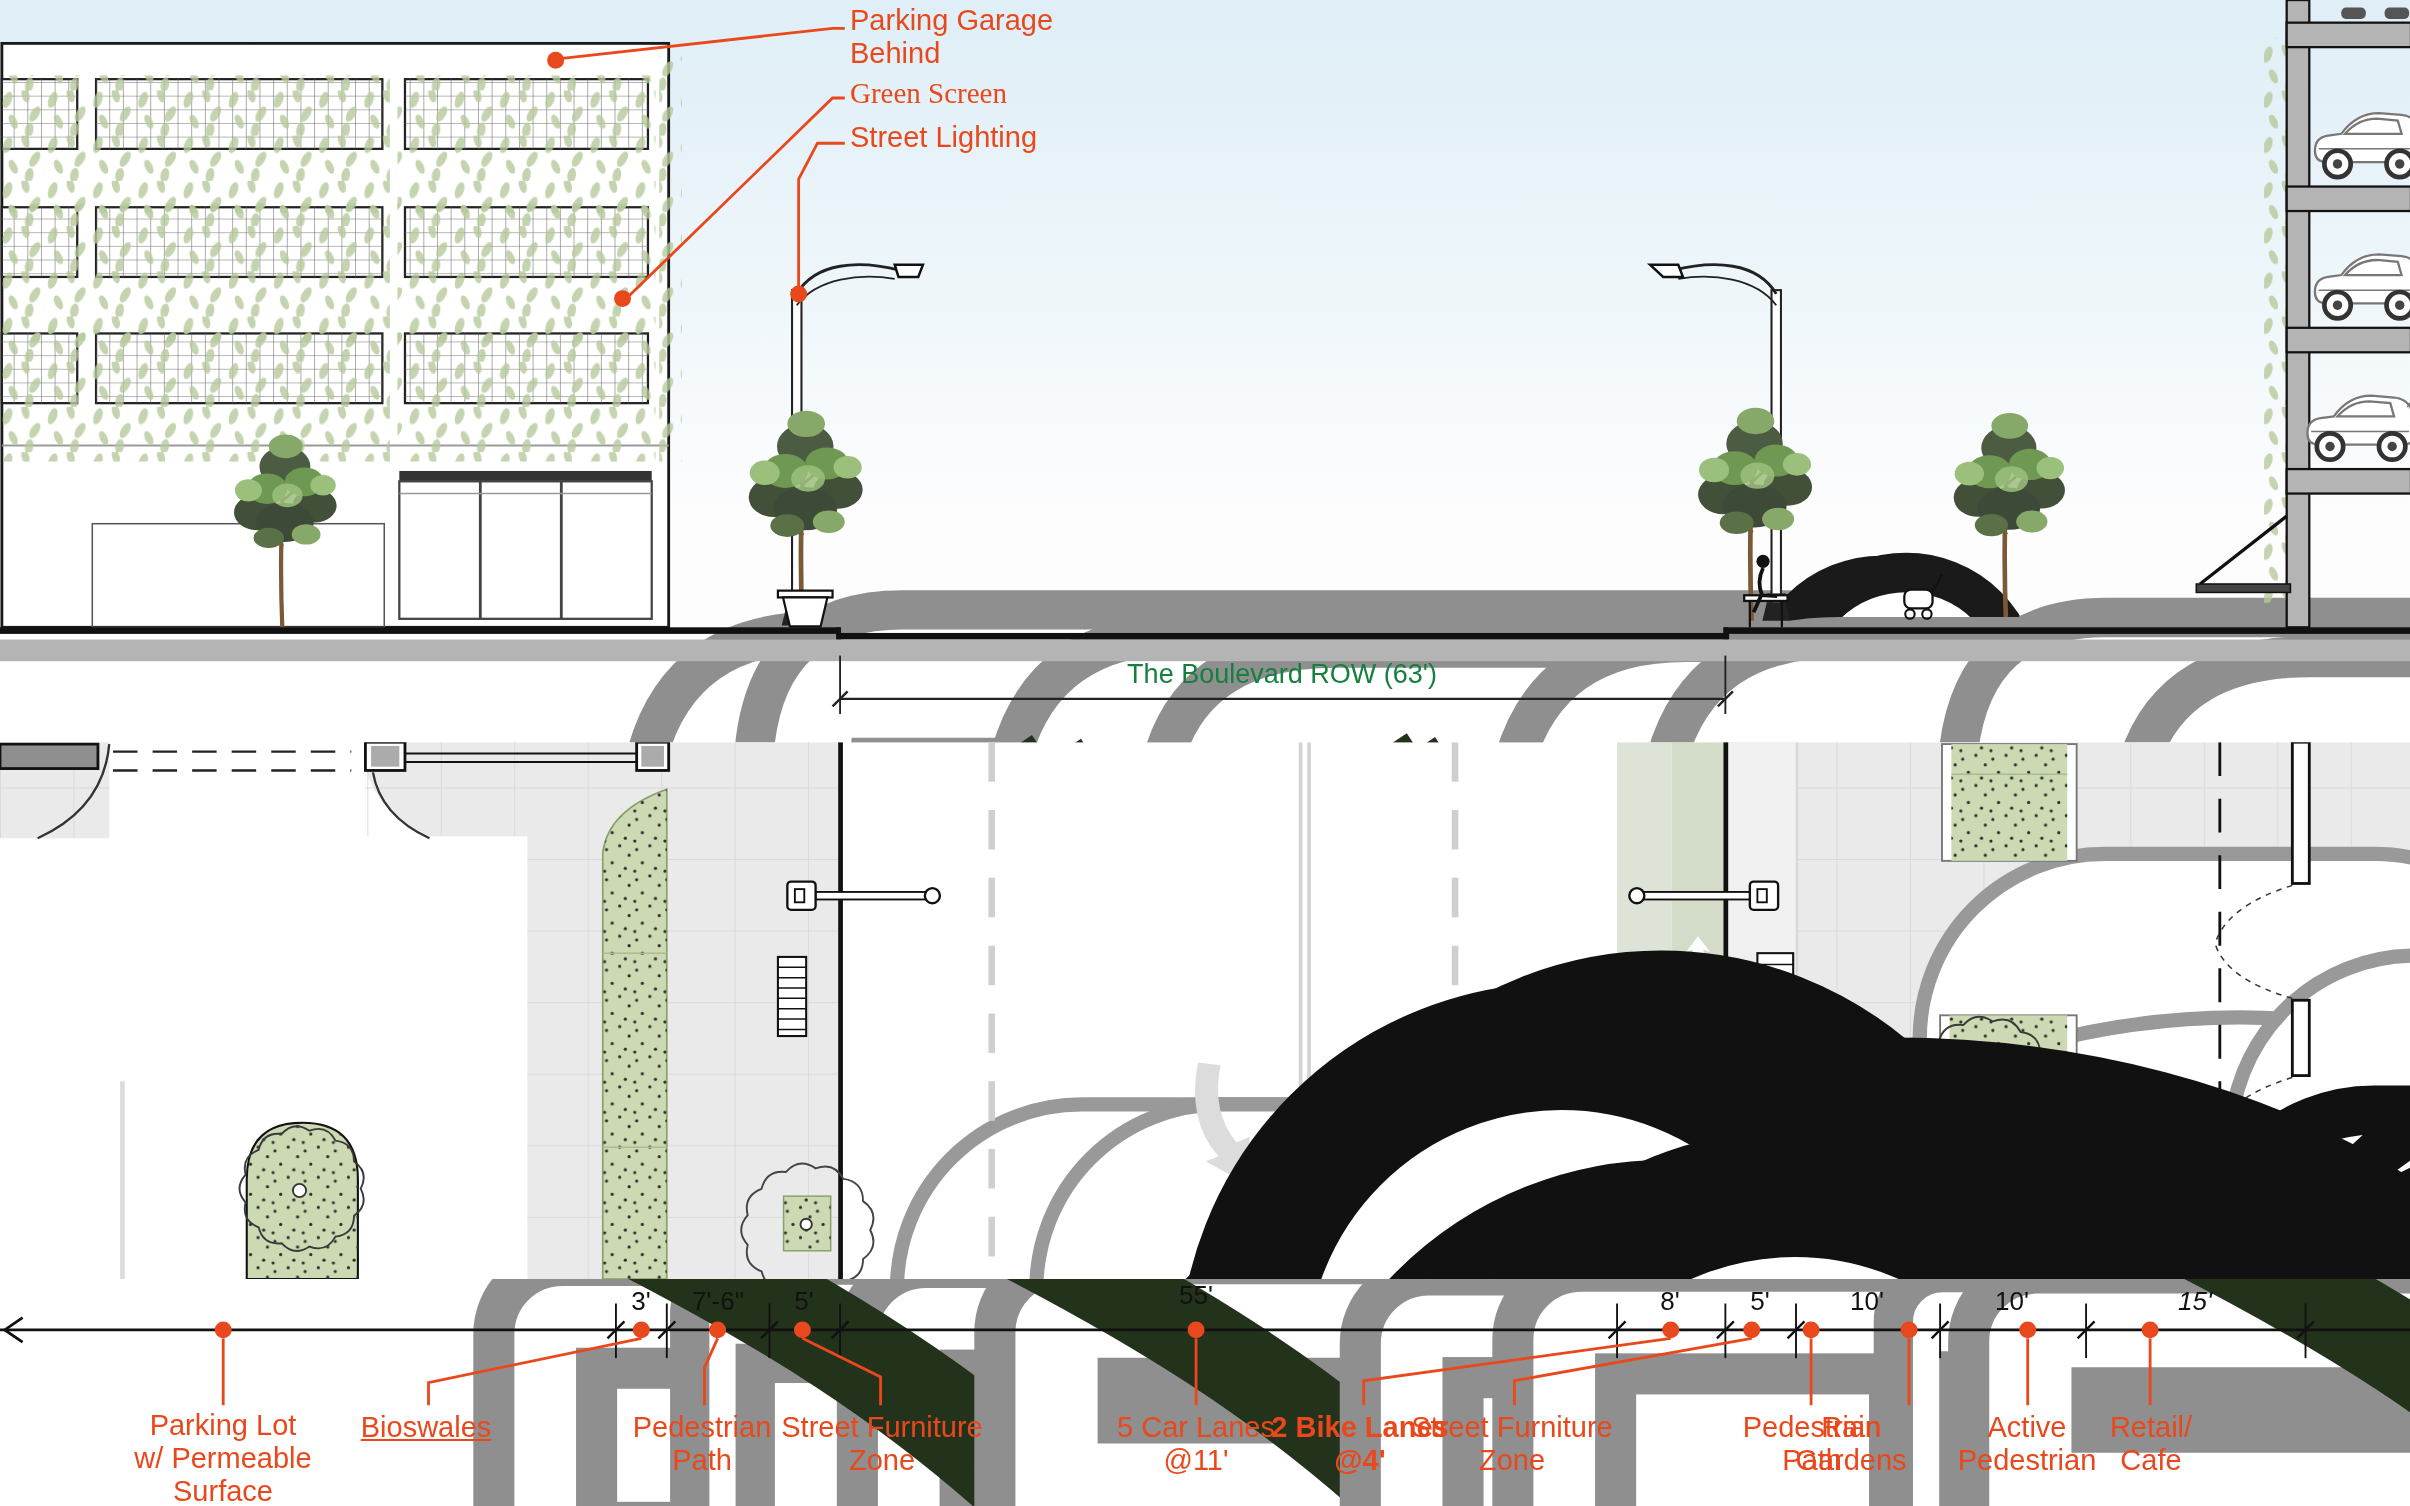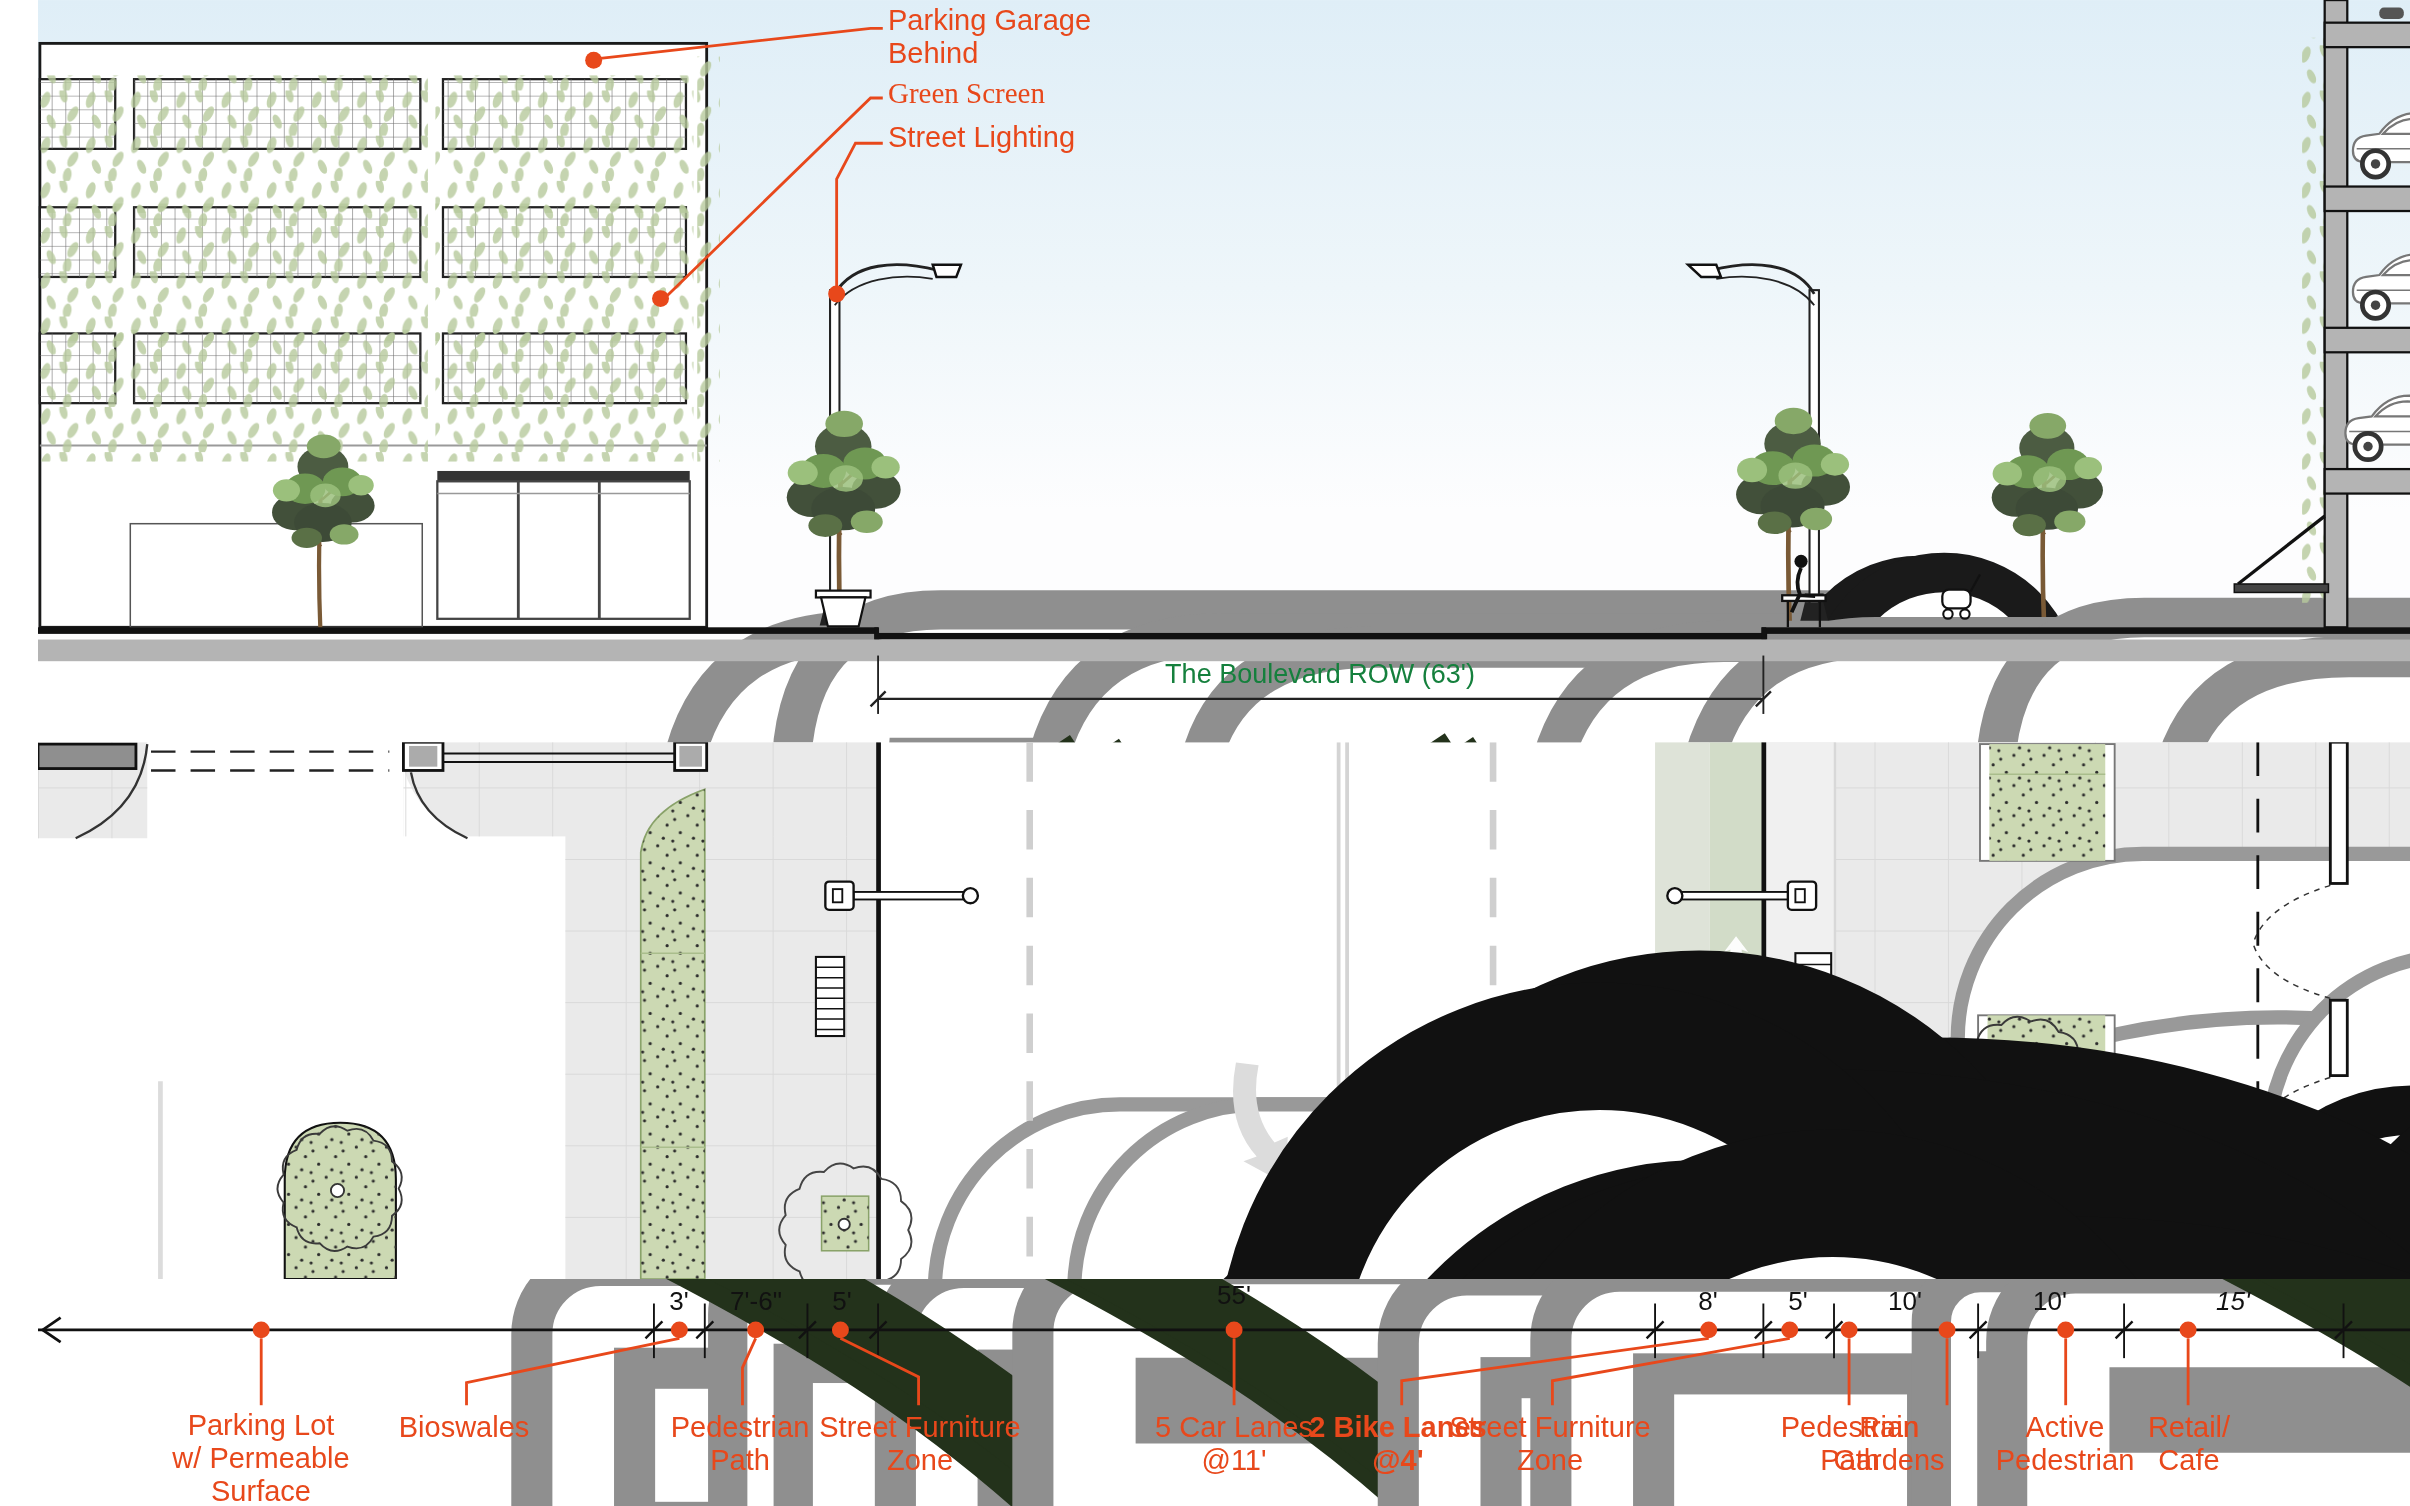--- a/index.html
+++ b/index.html
@@ -1,18 +1,18 @@
 <!DOCTYPE html>
 <html style="font-size:15px"><head>
 <meta charset="utf-8">
 <style>
   html,body{margin:0;padding:0;background:#fff;}
   body{width:2411px;height:1507px;overflow:hidden;position:relative;
        font-family:"Liberation Sans","DejaVu Sans",sans-serif;}
-  .stage{position:absolute;inset:0;width:1963px;height:1507px;margin-left:38px;}
+  .stage{position:absolute;inset:0;width:1963px;height:1507px;}
   svg.scene{position:absolute;left:0;top:0;}
   .txt{position:absolute;white-space:pre-line;}
   .callout{color:#e8481b;font-size:29px;line-height:33px;font-weight:400;text-align:left;}
   .rowdim{color:#15803d;font-size:27px;font-weight:400;transform:translateX(-50%);text-align:center;}
   .dim{color:#111;font-size:26px;font-weight:400;transform:translateX(-50%);text-align:center;}
   .zone{color:#e8481b;font-size:29px;line-height:33px;transform:translateX(-50%);text-align:center;}
 </style>
 </head>
 <body>
 
@@ -629,21 +629,21 @@
 <div class="txt dim" style="left:1196px;top:1280px;">55'</div>
 <div class="txt dim" style="left:1670px;top:1286px;">8'</div>
 <div class="txt dim" style="left:1760px;top:1286px;">5'</div>
 <div class="txt dim" style="left:1867px;top:1286px;">10'</div>
 <div class="txt dim" style="left:2012px;top:1286px;">10'</div>
 <div class="txt dim" style="left:2195px;top:1286px;font-style:italic;">15'</div>
 
 <div class="txt zone" style="left:223px;top:1409px;">Parking Lot
 w/ Permeable
 Surface</div>
-<div class="txt zone" style="left:426px;top:1411px;">Bioswales</div>
+<div class="txt zone" style="left:426px;top:1411px;text-decoration:underline;">Bioswales</div>
 <div class="txt zone" style="left:702px;top:1411px;">Pedestrian
 Path</div>
 <div class="txt zone" style="left:882px;top:1411px;">Street Furniture
 Zone</div>
 <div class="txt zone" style="left:1196px;top:1411px;">5 Car Lanes
 @11'</div>
 <div class="txt zone" style="left:1360px;top:1411px;font-weight:bold;">2 Bike Lanes
 @4'</div>
 <div class="txt zone" style="left:1512px;top:1411px;">Street Furniture
 Zone</div>

